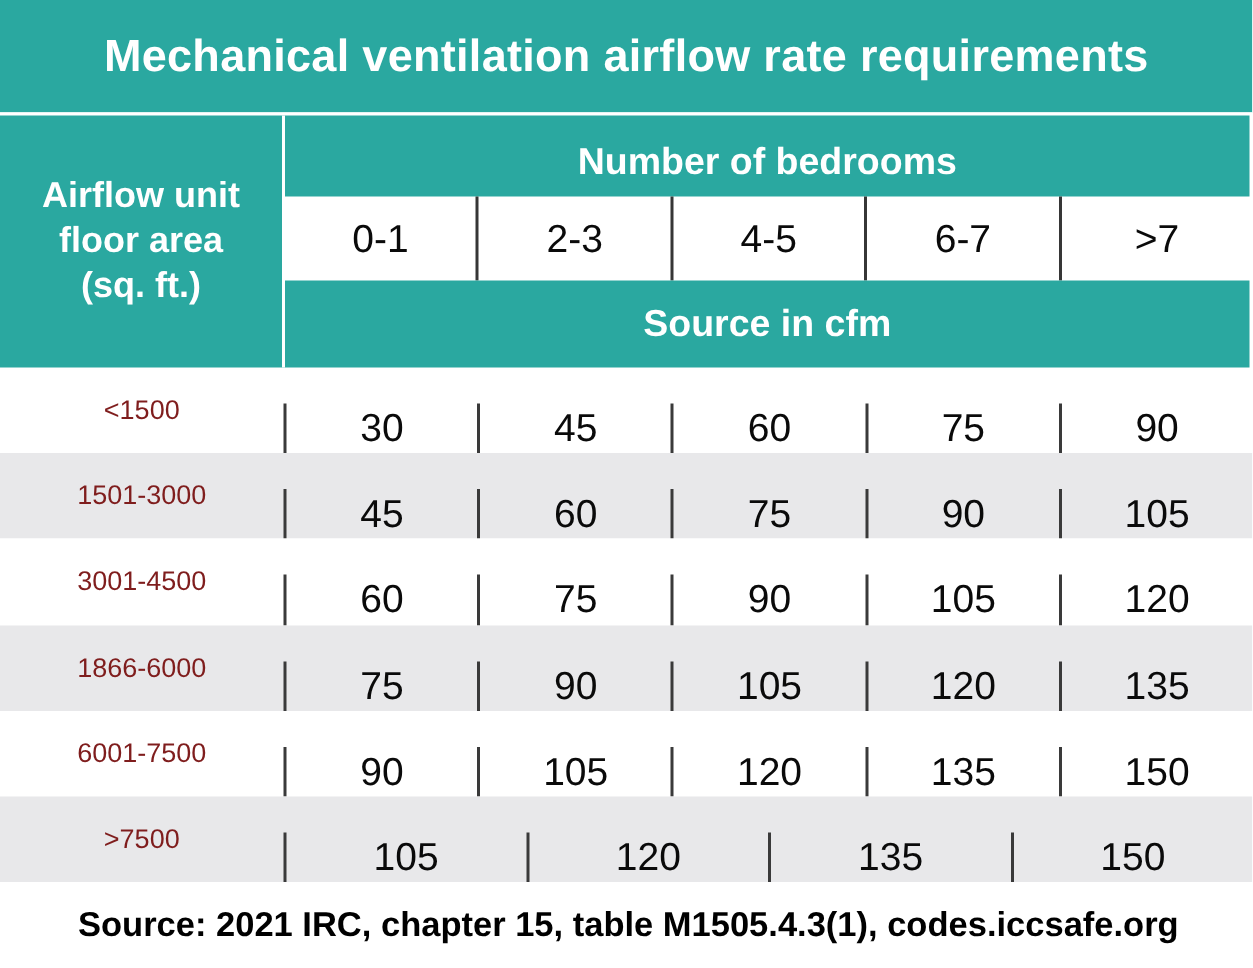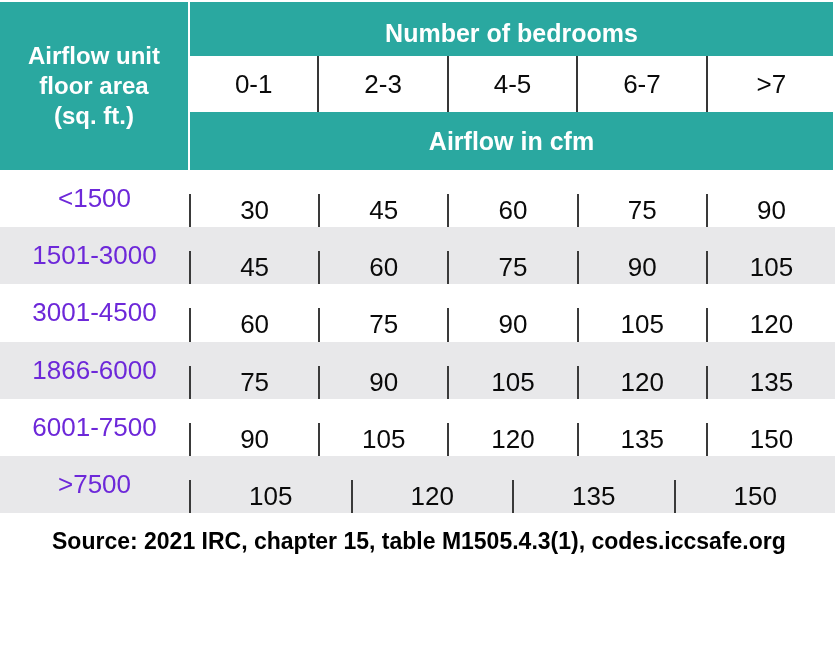--- a/index.html
+++ b/index.html
@@ -42,55 +42,58 @@
     display:flex;align-items:center;justify-content:center;
     font-size:26px;color:#0a0a0a;
   }
   .bed-row .cell:first-child{border-left:none;}
   
   .data{height:343px;display:flex;flex-direction:column;}
   .drow{flex:1;display:flex;background:#ffffff;}
   .drow:nth-child(even){background:#e8e8ea;}
   .drow .rlabel{
     width:189px;display:flex;align-items:center;justify-content:center;
-    font-size:26px;color:#6d28d9;box-sizing:border-box;
+    font-size:18px;color:#7f1d1d;box-sizing:border-box;
   }
   .drow .dcell{
     flex:1;box-sizing:border-box;border-left:2px solid #3a3a3a;
     display:flex;align-items:center;justify-content:center;
     font-size:26px;color:#0a0a0a;margin-top:24px;
   }
   
   .footer{
     height:57px;display:flex;align-items:center;background:#ffffff;
     padding-left:28px;box-sizing:border-box;
   }
   .footer .src{color:#000000;font-weight:bold;font-size:23px;margin-left:24px;}
 </style>
 </head>
 <body>
 
 <div class="wrap">
 
+  <div class="title-band">
+    <div class="t">Mechanical ventilation airflow rate requirements</div>
+  </div>
 
   <div class="hdr">
     <div class="dwell">
       <span>Airflow unit</span>
       <span>floor area</span>
       <span>(sq. ft.)</span>
     </div>
     <div class="grp-label">Number of bedrooms</div>
     <div class="bed-row">
       <div class="cell">0-1</div>
       <div class="cell">2-3</div>
       <div class="cell">4-5</div>
       <div class="cell">6-7</div>
       <div class="cell">&gt;7</div>
     </div>
-    <div class="unit-label">Airflow in cfm</div>
+    <div class="unit-label">Source in cfm</div>
   </div>
 
   <div class="data">
 
     <div class="drow">
       <div class="rlabel">&lt;1500</div>
       <div class="dcell">30</div>
       <div class="dcell">45</div>
       <div class="dcell">60</div>
       <div class="dcell">75</div>

